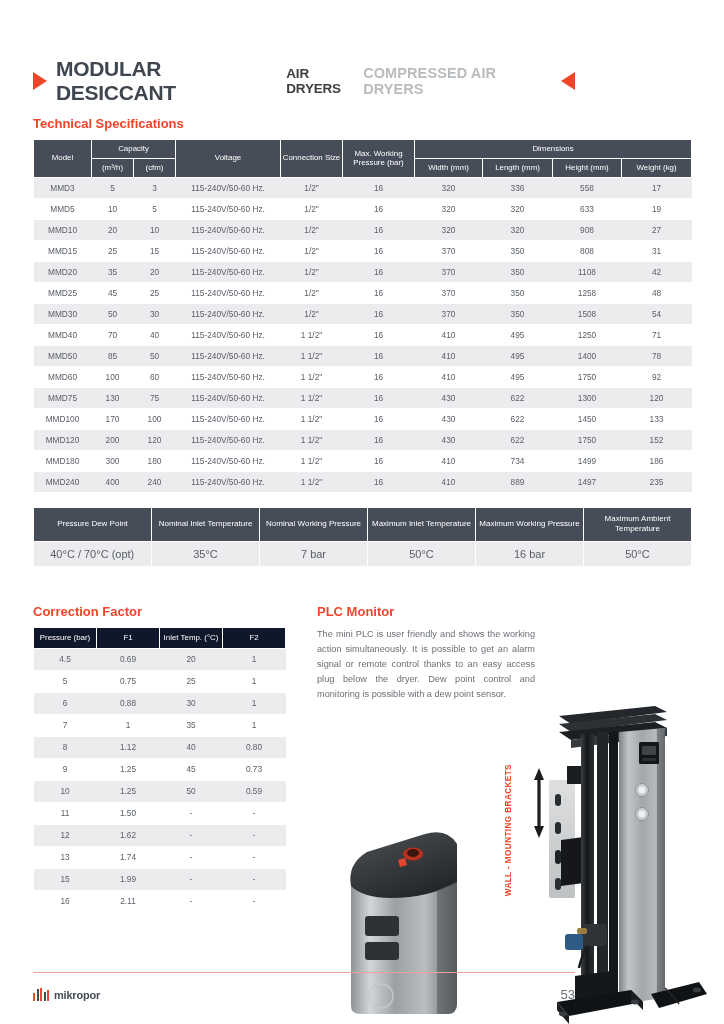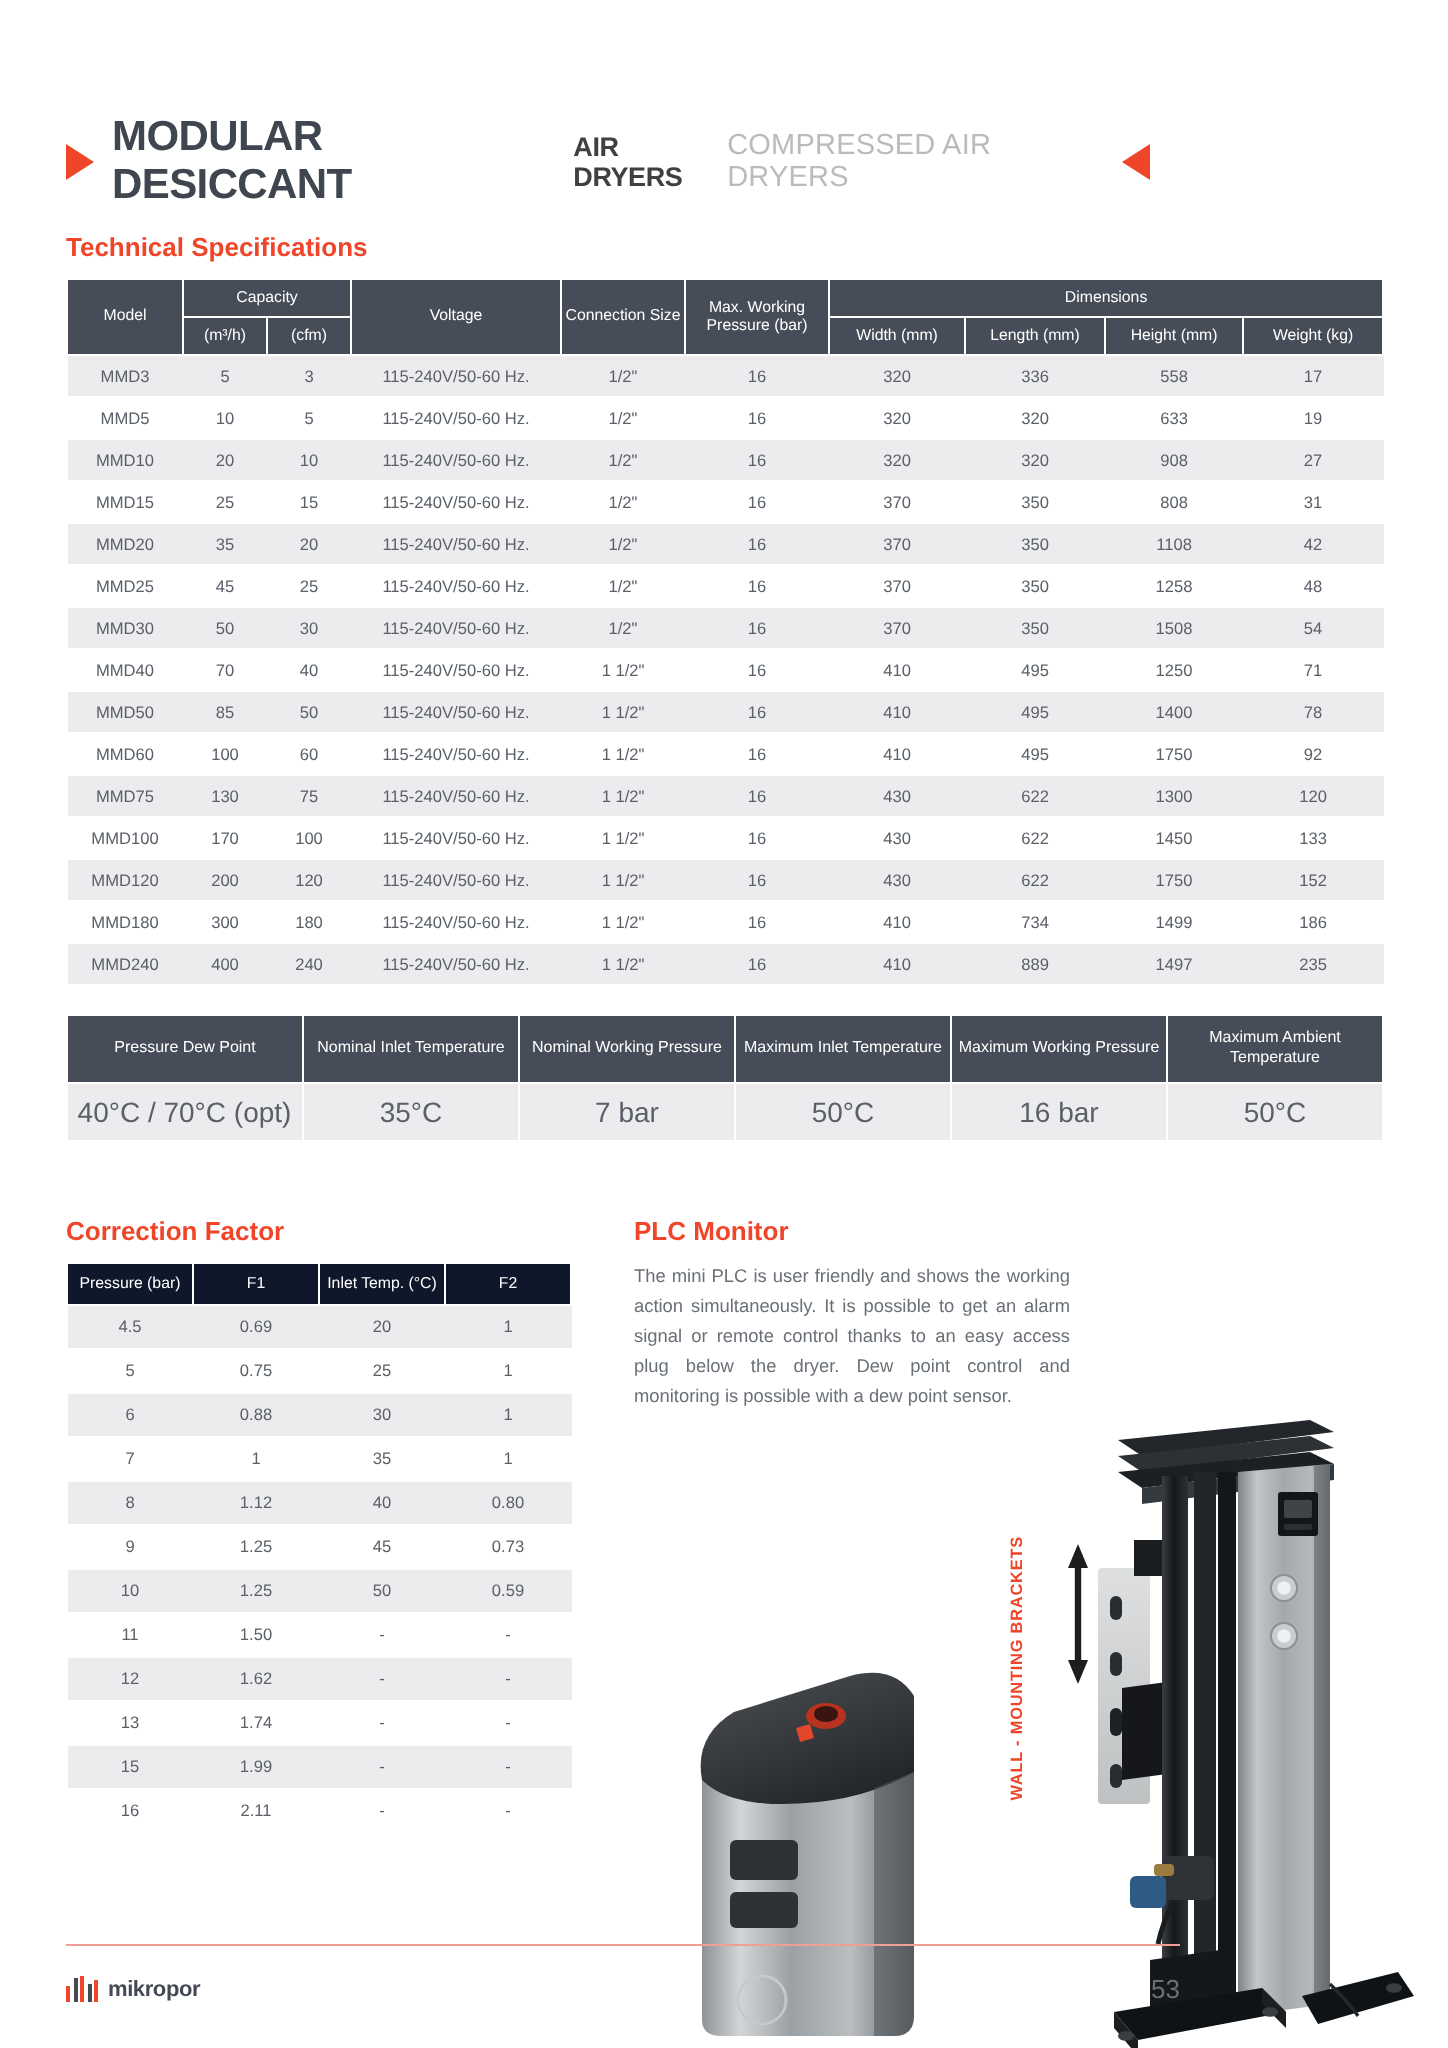--- a/index.html
+++ b/index.html
@@ -13,39 +13,39 @@
   }
   .page{position:relative;width:608px;height:1024px;box-sizing:border-box;padding:0 33px;}
 
   
   .hdr{display:flex;align-items:center;justify-content:space-between;padding-top:62px;height:38px;}
   .hdr-left{display:flex;align-items:center;gap:9px;}
   .tri-r{width:0;height:0;border-top:9px solid transparent;border-bottom:9px solid transparent;border-left:14px solid #ef4528;}
   .tri-l{width:0;height:0;border-top:9px solid transparent;border-bottom:9px solid transparent;border-right:14px solid #ef4528;}
   .title-main{font-size:21px;font-weight:bold;color:#3f4650;letter-spacing:-.3px;}
   .title-sub{font-size:13.5px;font-weight:bold;color:#404040;letter-spacing:-.2px;margin-left:2px;}
-  .hdr-right{display:flex;align-items:center;gap:10px;}
+  .hdr-right{display:flex;align-items:center;gap:10px;font-weight:bold;}
   .hdr-right .rtxt{font-size:14.5px;color:#b9bcbf;letter-spacing:.1px;}
 
   .sec-title{color:#ef4528;font-size:13px;font-weight:bold;margin:16px 0 8px 0;}
 
   
   table{border-collapse:collapse;font-size:8.2px;color:#5a6068;}
   .spec{width:658px;table-layout:fixed;}
   .spec th{background:#464d58;color:#ffffff;font-weight:normal;font-size:7.9px;
            border:1px solid #ffffff;padding:4px 1px;line-height:1.25;text-align:center;}
   .spec td{text-align:center;padding:5px 1px;border:none;font-size:8.3px;}
   .spec tbody tr:nth-child(odd){background:#ececee;}
   .spec tbody tr:nth-child(even){background:#ffffff;}
   .spec tbody tr td{border-bottom:1px solid #ffffff;}
 
   .pdp{width:658px;table-layout:fixed;margin-top:14px;}
   .pdp th{background:#464d58;color:#fff;font-weight:normal;font-size:8px;
           border:1px solid #fff;padding:6px 2px;line-height:1.3;text-align:center;}
-  .pdp td{text-align:center;padding:6px 2px;background:#ececee;font-size:14px;border-right:1px solid #fff;}
+  .pdp td{text-align:center;padding:6px 2px;background:#ececee;font-size:11px;border-right:1px solid #fff;}
 
   
   .bottom{display:flex;margin-top:22px;}
   .col-left{width:252px;}
   .col-right{width:406px;padding-left:32px;box-sizing:border-box;position:relative;}
 
   .cf{width:252px;table-layout:fixed;}
   .cf th{background:#0f172a;color:#fff;font-weight:normal;font-size:7.9px;
          border:1px solid #fff;padding:5px 2px;line-height:1.3;text-align:center;}
   .cf td{text-align:center;padding:5.5px 2px;font-size:8.3px;border-bottom:1px solid #fff;}
@@ -59,21 +59,21 @@
   .bracket-label{position:absolute;left:186px;top:62px;
       writing-mode:vertical-rl;transform:rotate(180deg);
       color:#ef4528;font-size:8.2px;font-weight:bold;letter-spacing:.4px;
       line-height:1.35;text-align:center;}
   .arrow-ud{position:absolute;left:214px;top:62px;width:16px;height:78px;}
 
   .small-unit{position:absolute;left:12px;top:122px;width:168px;height:190px;}
   .tall-unit{position:absolute;left:230px;top:0px;width:160px;height:330px;}
 
   
-  .footer{position:absolute;left:33px;right:18px;bottom:22px;}
+  .footer{position:absolute;left:33px;right:33px;bottom:22px;}
   .foot-rule{height:1px;background:#f0a093;margin-bottom:14px;}
   .foot-row{display:flex;align-items:center;justify-content:space-between;}
   .logo{display:flex;align-items:center;gap:5px;}
   .bars{display:flex;align-items:flex-end;gap:1.5px;height:13px;}
   .bars i{display:block;width:2px;background:#ef4528;}
   .bars i.b1{height:8px}.bars i.b2{height:12px;background:#434a54}.bars i.b3{height:13px}
   .bars i.b4{height:9px;background:#434a54}.bars i.b5{height:11px}
   .logo-txt{font-size:11px;font-weight:bold;color:#434a54;letter-spacing:-.2px;}
   .pageno{font-size:13px;color:#6a7077;}
 </style>

